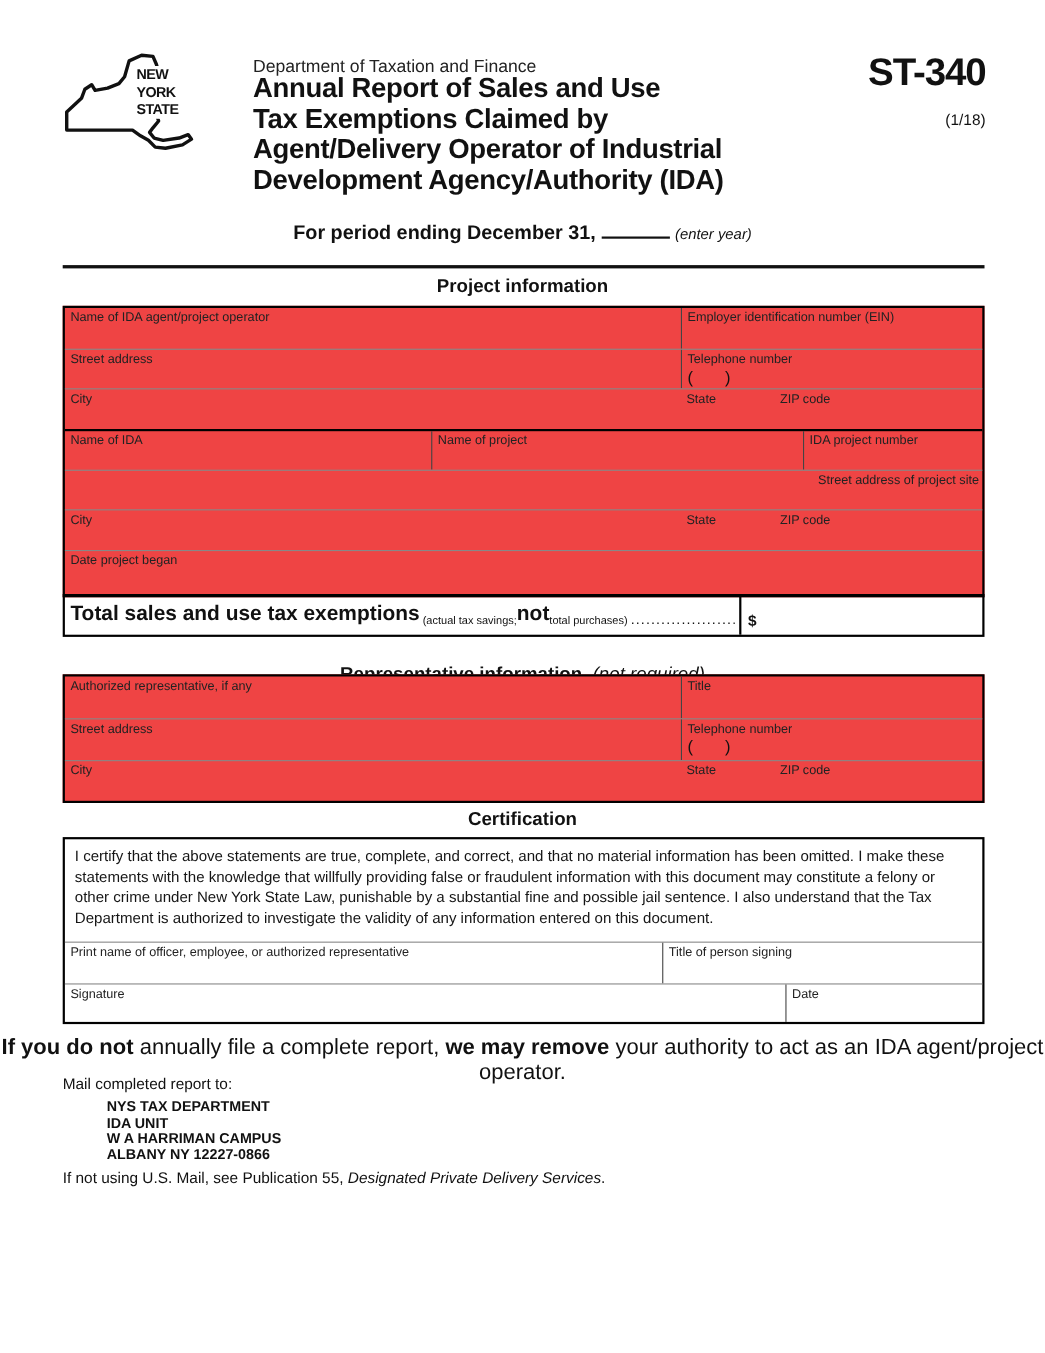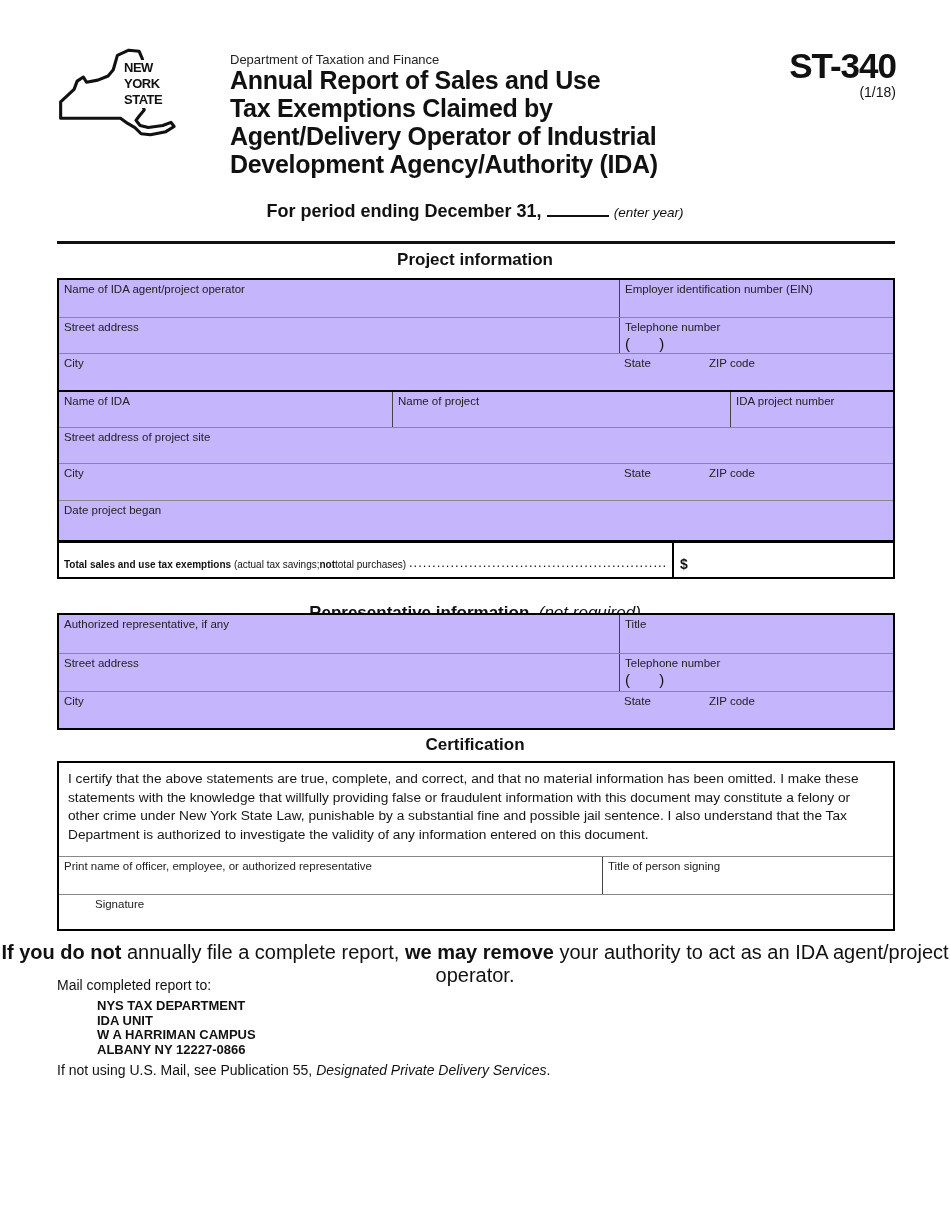--- a/index.html
+++ b/index.html
@@ -5,57 +5,57 @@
   html,body{margin:0;padding:0;background:#fff;}
   .page{position:relative;width:950px;height:1230px;background:#fff;overflow:hidden;
         font-family:"Liberation Sans","DejaVu Sans",sans-serif;color:#111;}
   .abs{position:absolute;}
 
   
   .logo{left:46px;top:44px;width:160px;height:98px;}
   .logo svg{position:absolute;left:0;top:0;}
   .logo-text{position:absolute;left:76px;top:16px;font-weight:bold;font-size:13px;
              line-height:16px;letter-spacing:-0.5px;background:#fff;padding:0 2px;}
-  .dept{left:230px;top:52px;font-size:13px;color:#222;}
+  .dept{left:230px;top:52px;font-size:16px;color:#222;}
   .title{left:230px;top:66px;font-size:25px;font-weight:bold;line-height:28px;letter-spacing:-0.3px;}
   .formnum{right:54px;top:48px;text-align:right;}
   .formnum .num{font-size:35px;font-weight:bold;letter-spacing:-1px;line-height:36px;}
-  .formnum .rev{font-size:14px;margin-top:0;}
+  .formnum .rev{font-size:14px;margin-top:17px;}
 
   .period{left:0;top:199px;width:100%;text-align:center;font-size:18px;font-weight:bold;}
   .period .blank{display:inline-block;width:62px;border-bottom:2px solid #111;height:16px;}
   .period .note{font-size:13.5px;font-weight:normal;font-style:italic;}
 
   .rule{left:57px;top:241px;width:838px;height:3px;background:#111;}
 
   .sechead{left:0;width:100%;text-align:center;font-size:17px;font-weight:bold;}
   .sechead .note{font-weight:normal;font-style:italic;}
 
   
-  .ftable{left:57px;width:838px;border:2px solid #000;box-sizing:border-box;background:#c4b5fd;}
+  .ftable{left:57px;width:838px;border:2px solid #000;box-sizing:border-box;background:#ef4444;}
   .frow{position:relative;box-sizing:border-box;border-top:1px solid #888;}
   .frow:first-child{border-top:none;}
   .frow.thicktop{border-top:2px solid #000;}
   .fcell{position:absolute;top:0;bottom:0;box-sizing:border-box;}
   .vline{border-left:1px solid #444;}
   .flabel{display:block;font-size:11.5px;color:#222;padding:3px 0 0 5px;line-height:13px;}
   .parens{display:block;font-size:15px;padding:2px 0 0 5px;line-height:15px;}
   .poslabel{position:absolute;top:3px;font-size:11.5px;color:#222;}
 
   
   .ckrow{position:absolute;right:6px;bottom:5px;display:flex;align-items:center;font-size:13.5px;}
   .ckbox{display:inline-block;width:16px;height:16px;border:1.5px solid #000;margin-left:9px;background:#fff;}
   .ckgap{width:43px;}
 
   
   .total{left:57px;top:540px;width:838px;height:39px;border:2.5px solid #000;box-sizing:border-box;}
   .total .left{position:absolute;left:0;top:0;bottom:0;width:615px;border-right:2px solid #000;
                display:flex;align-items:flex-end;padding:0 4px 7px 5px;box-sizing:border-box;white-space:nowrap;}
   .total .left .t{font-size:10px;}
-  .total .left b{font-size:10px;}
+  .total .left b{font-size:19px;}
   .total .dots{flex:1;overflow:hidden;font-size:13px;letter-spacing:1px;color:#111;}
   .total .right{position:absolute;left:615px;right:0;top:0;bottom:0;
                 font-size:14px;font-weight:bold;padding:14px 0 0 6px;box-sizing:border-box;}
 
   
   .certbox{left:57px;top:761px;width:838px;height:170px;border:2px solid #000;box-sizing:border-box;}
   .certtext{position:absolute;left:0;top:0;height:94px;padding:7px 9px 0 9px;font-size:13.7px;line-height:18.5px;color:#151515;}
   .certrow{position:absolute;left:0;right:0;box-sizing:border-box;border-top:1px solid #888;padding-left:48px;}
 
   .warning{left:0;top:941px;width:100%;text-align:center;font-size:20px;}
@@ -139,21 +139,21 @@
       </div>
       <div class="fcell vline" style="left:333px;width:338px;">
         <span class="flabel">Name of project</span>
       </div>
       <div class="fcell vline" style="left:671px;right:0;">
         <span class="flabel">IDA project number</span>
       </div>
     </div>
 
     <div class="frow" style="height:36px;">
-      <div class="fcell" style="left:0;right:3px;">
+      <div class="fcell" style="left:0;right:3px;text-align:right;">
         <span class="flabel">Street address of project site</span>
       </div>
     </div>
 
     <div class="frow" style="height:37px;">
       <div class="fcell" style="left:0;right:0;">
         <span class="flabel">City</span>
         <span class="poslabel" style="left:565px;">State</span>
         <span class="poslabel" style="left:650px;">ZIP code</span>
       </div>
@@ -217,22 +217,25 @@
     <div class="certtext">I certify that the above statements are true, complete, and correct, and that no material information has been omitted. I make these statements with the knowledge that willfully providing false or fraudulent information with this document may constitute a felony or other crime under New York State Law, punishable by a substantial fine and possible jail sentence. I also understand that the Tax Department is authorized to investigate the validity of any information entered on this document.</div>
     <div class="certrow" style="top:93px;height:38px;">
       <div class="fcell" style="left:0;width:543px;">
         <span class="flabel">Print name of officer, employee, or authorized representative</span>
       </div>
       <div class="fcell vline" style="left:543px;right:0;">
         <span class="flabel">Title of person signing</span>
       </div>
     </div>
     <div class="certrow" style="top:131px;bottom:0;">
-      <div class="fcell" style="left:0;width:655px;margin-left:31px;">
+      <div class="fcell" style="left:0;width:655px;">
         <span class="flabel">Signature</span>
+      </div>
+      <div class="fcell vline" style="left:655px;right:0;">
+        <span class="flabel">Date</span>
       </div>
     </div>
   </div>
 
   <div class="abs warning">
     <b>If you do not</b><span> annually file a complete report, </span><b>we may remove</b><span> your authority to act as an IDA agent/project operator.</span>
   </div>
 
   <div class="abs mailto">Mail completed report to:</div>
 

